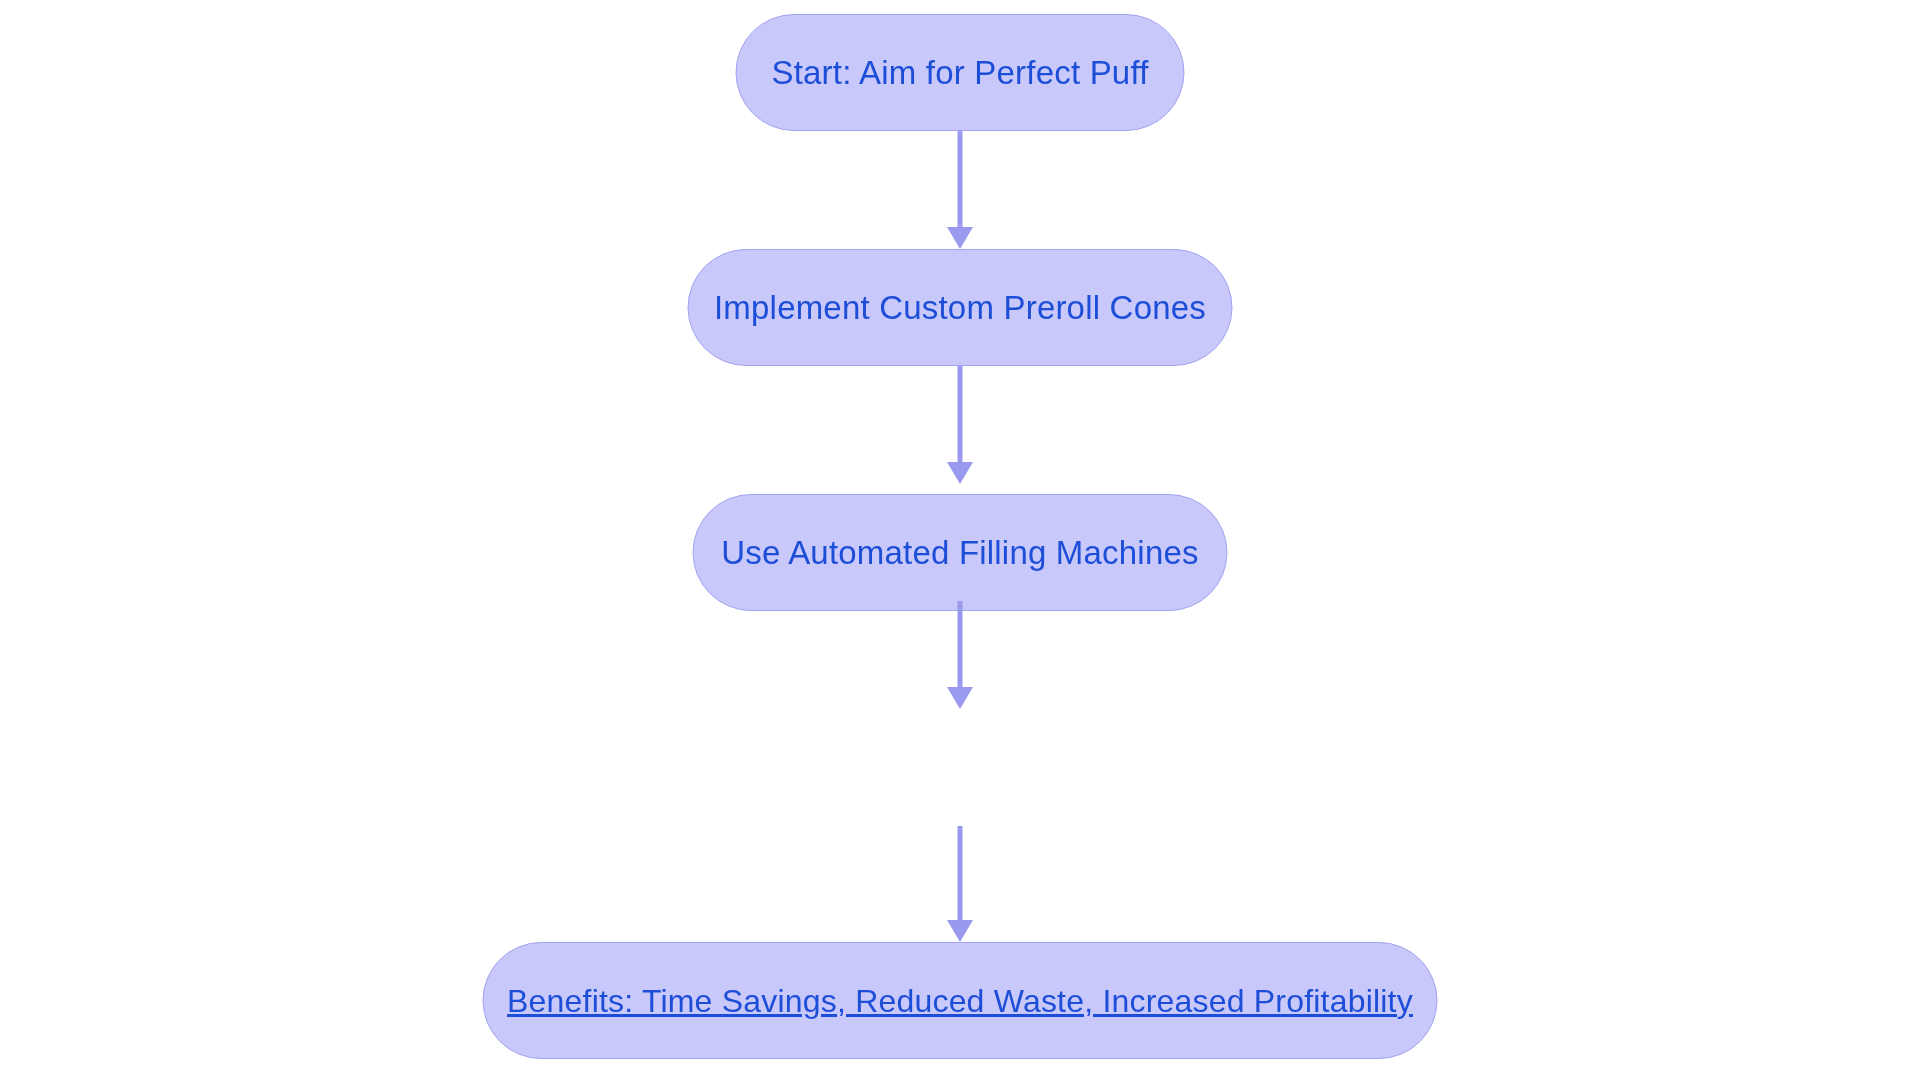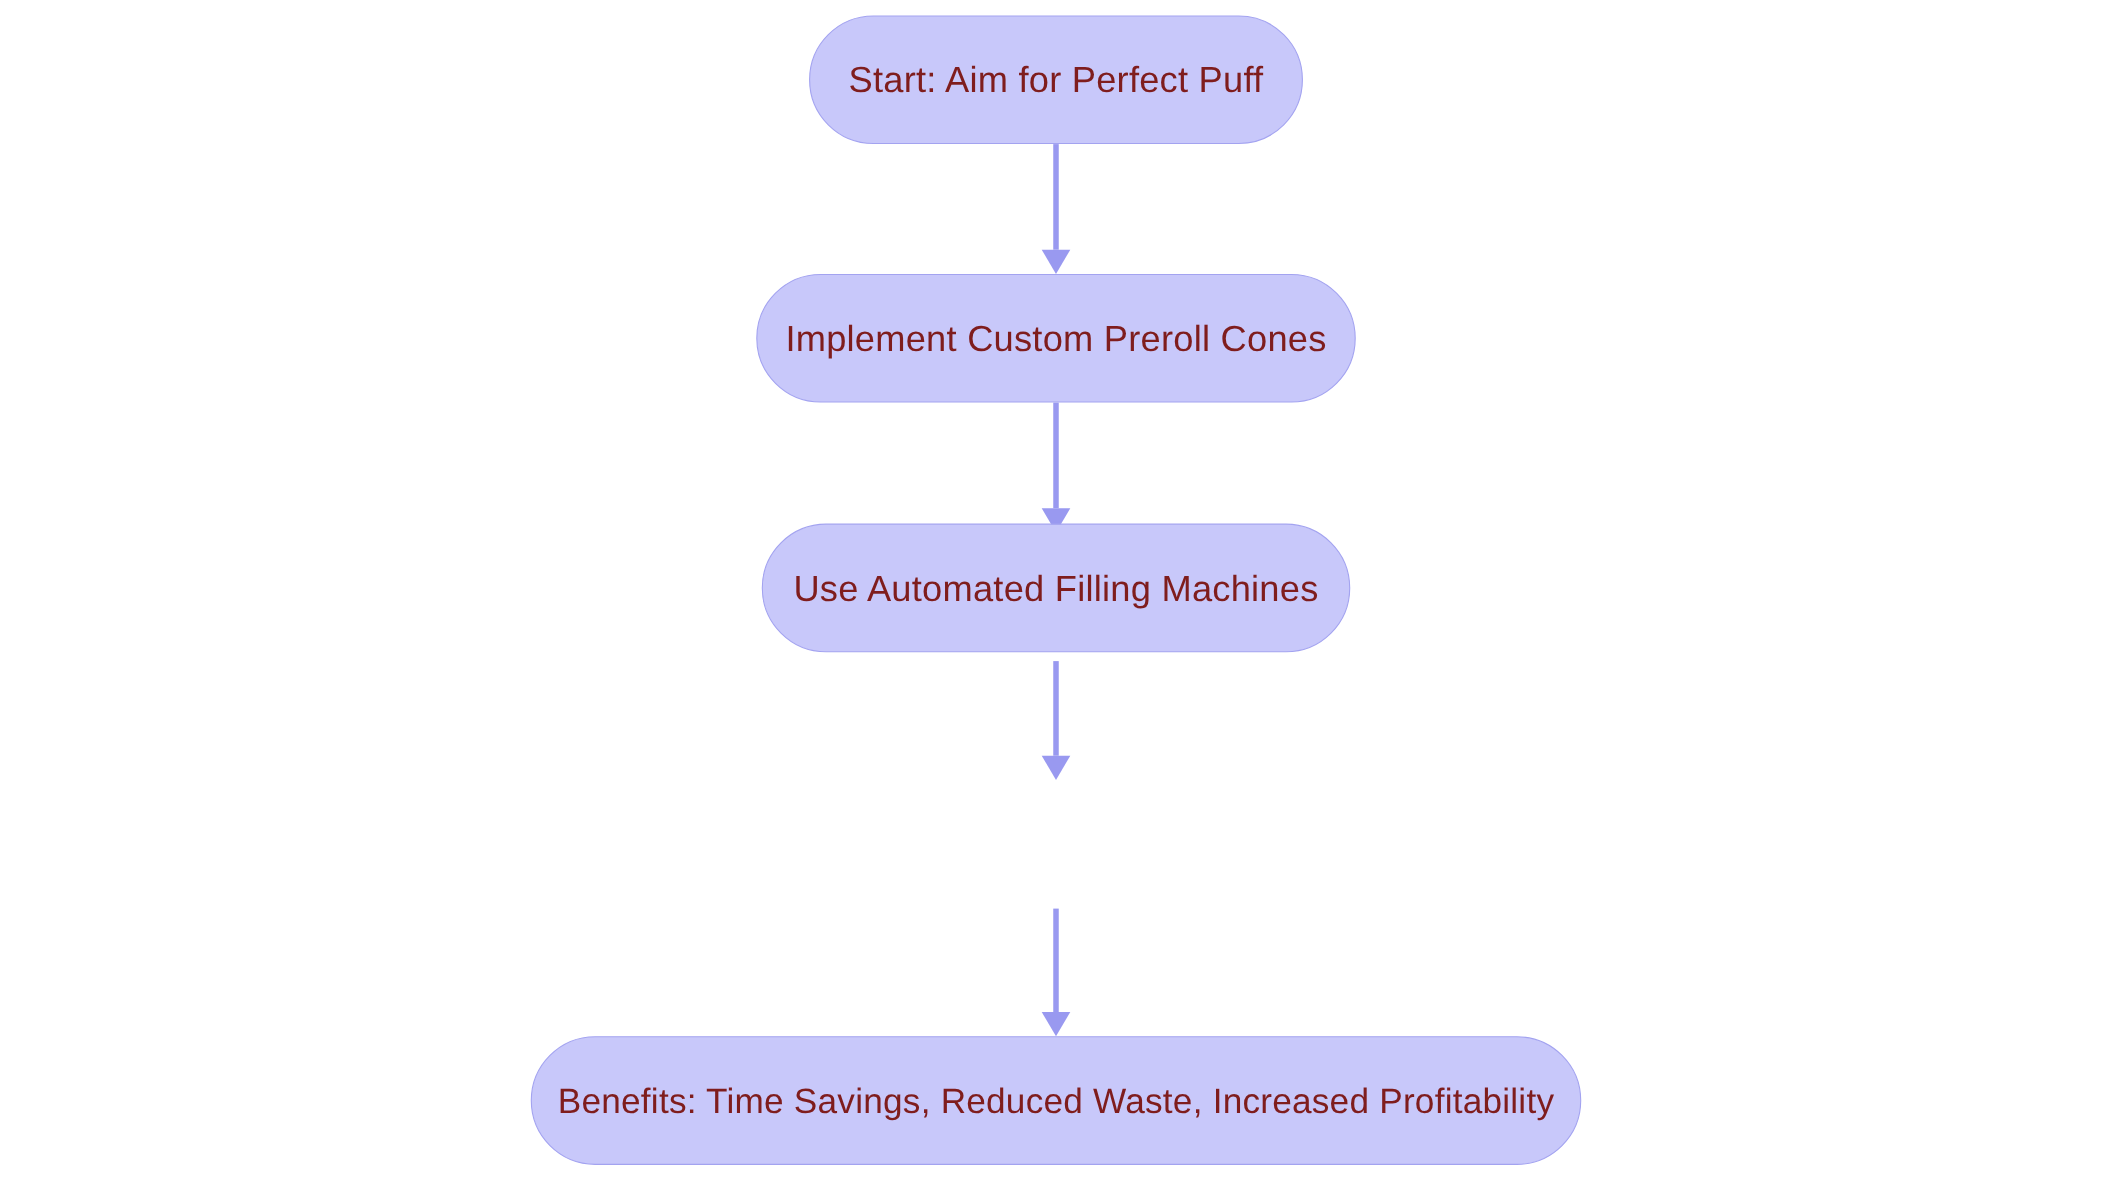--- a/index.html
+++ b/index.html
@@ -31,38 +31,38 @@
     justify-content: center;
     background: #c8c8fa;
     border: 1px solid #a3a3f0;
     border-radius: 999px;
     height: 117px;
     left: 50%;
     transform: translateX(-50%);
   }
 
   .node-label {
-    color: #7f1d1d;
+    color: #1d4ed8;
     font-family: "Liberation Sans", sans-serif;
     font-size: 33px;
     font-weight: 400;
     line-height: 1;
     white-space: nowrap;
     letter-spacing: 0.2px;
   }
 
   
   #node-0 { top: 14px;  width: 449px; }
   #node-1 { top: 249px; width: 545px; align-items: center; }
-  #node-2 { top: 476px; width: 535px; text-align: center; }
+  #node-2 { top: 494px; width: 535px; text-align: center; }
   #node-3 { top: 709px; width: 635px; }
   #node-4 { top: 942px; width: 955px; }
 
   
-  #node-4 .node-label { font-size: 32px; }
+  #node-4 .node-label { font-size: 32px; text-decoration: underline; }
 
   
   .connector {
     position: absolute;
     left: 50%;
     transform: translateX(-50%);
     width: 30px;
   }
   .connector .conn-line {
     position: absolute;

